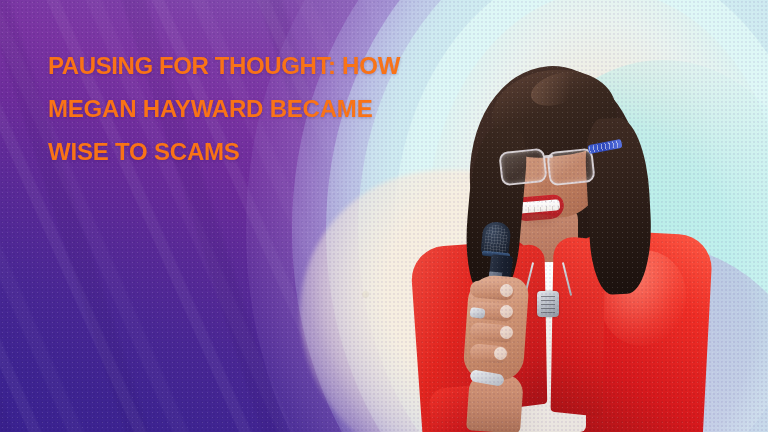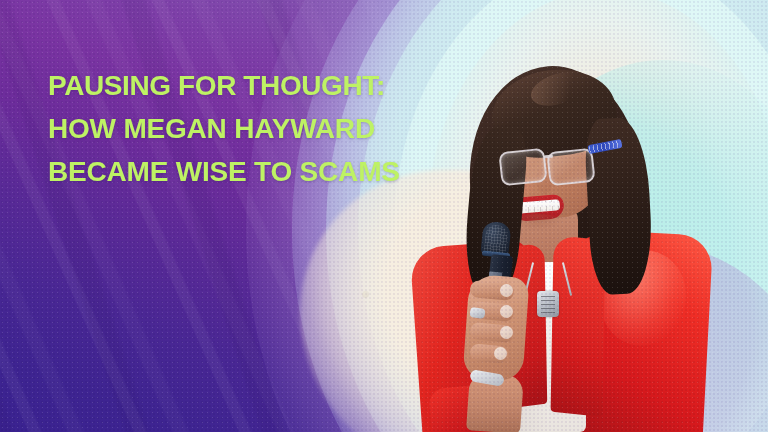--- a/index.html
+++ b/index.html
@@ -473,28 +473,27 @@
     background-image:radial-gradient(rgba(255,255,255,0.13) 0.8px, rgba(0,0,0,0) 1px);
     background-size:5px 5px;
     pointer-events:none;
   }
 
   
   .headline {
     position:absolute;
     left:48px; top:44px;
     width:380px;
-    color:#bef264;
-    font-size:28px;
+    color:#f97316;
+    font-size:24px;
     line-height:43px;
     letter-spacing:-0.2px;
     text-transform:uppercase;
     font-weight:700;
     text-shadow:0 1px 3px rgba(50,20,100,0.28);
-    margin-top:20px;
   }
   .headline .lead { font-weight:900; letter-spacing:-0.4px; }
 </style>
 </head>
 <body>
 
 <div id="banner">
 
   <div class="bg-base"></div>
   <div class="bg-streaks"></div>

